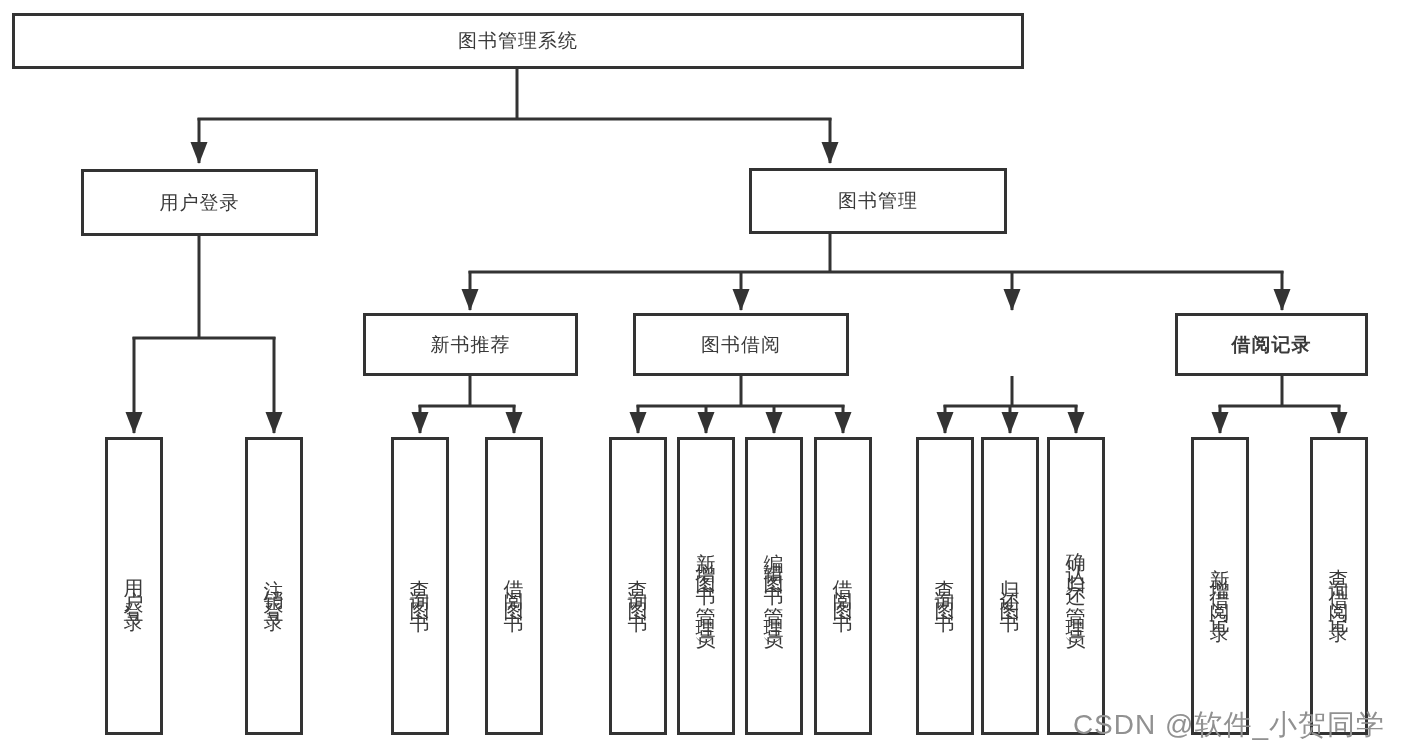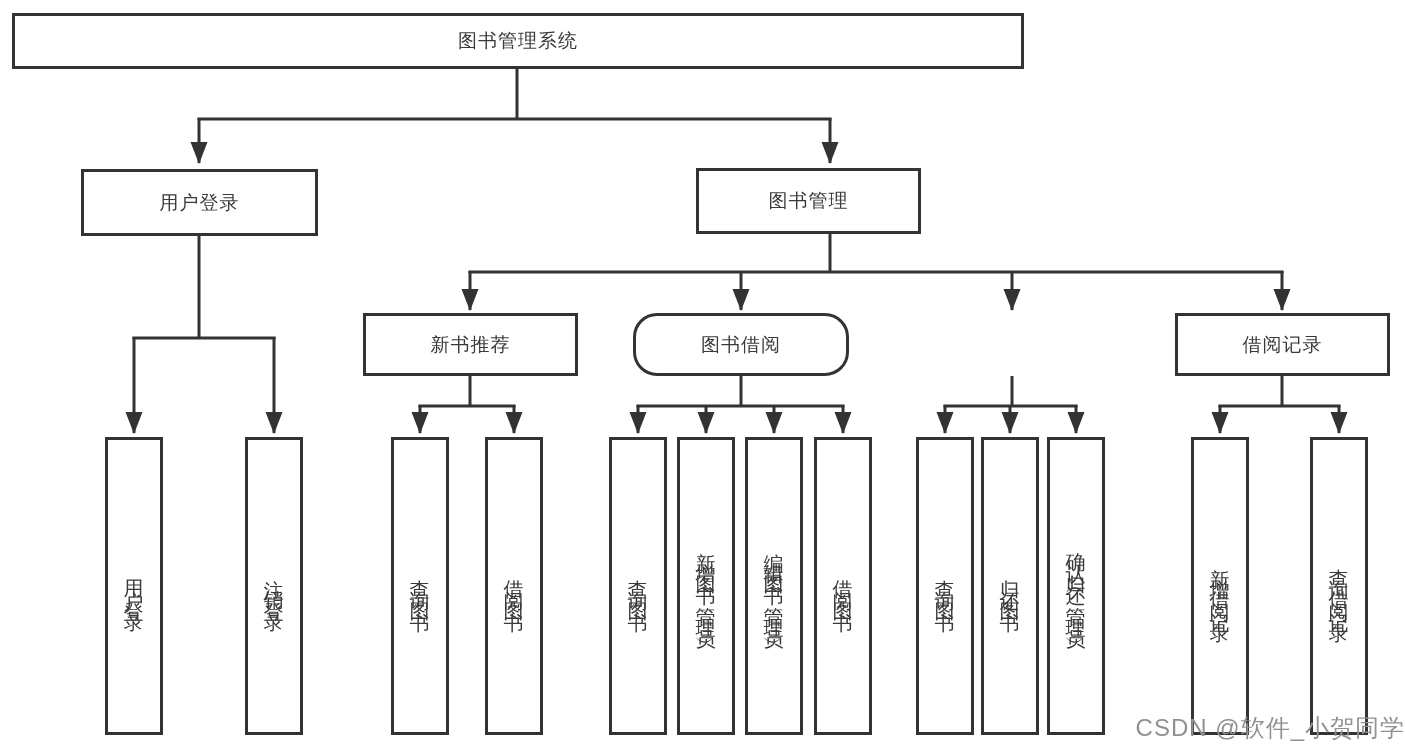--- a/index.html
+++ b/index.html
@@ -33,26 +33,26 @@
     justify-content: center;
   }
   .hlabel {
     color: var(--text);
     font-size: 19px;
     letter-spacing: 1px;
     white-space: nowrap;
   }
   .root-box   { left: 12px;  top: 13px;  width: 1012px; height: 56px; }
   .lvl2-a     { left: 81px;  top: 169px; width: 237px;  height: 67px; }
-  .lvl2-b     { left: 696px; top: 168px; width: 225px;  height: 66px; }
+  .lvl2-b     { left: 749px; top: 168px; width: 258px;  height: 66px; }
   .lvl3       { top: 313px; height: 63px; }
   .lvl3-a { left: 363px;  width: 215px; text-align: center; }
-  .lvl3-b { left: 633px;  width: 216px; border-radius: 24px; }
+  .lvl3-b { left: 633px;  width: 216px; }
   .lvl3-c { left: 904px;  width: 216px; }
-  .lvl3-d { left: 1175px; width: 215px; }
+  .lvl3-d { left: 1175px; width: 193px; font-weight: bold; }
 
   .vbox {
     position: absolute;
     top: 437px;
     width: 58px;
     height: 298px;
     border: 3px solid var(--line);
     background: var(--background);
     display: flex;
     align-items: center;
@@ -62,23 +62,23 @@
     writing-mode: vertical-rl;
     text-orientation: mixed;
     color: var(--text);
     font-size: 20px;
     letter-spacing: 11px;
     line-height: 1;
     white-space: nowrap;
   }
   .watermark {
     position: absolute;
-    right: 0;
+    right: 20px;
     bottom: 3px;
-    font-size: 24px;
+    font-size: 28px;
     letter-spacing: 1px;
     color: var(--watermark);
     z-index: 5;
     white-space: nowrap;
   }
 </style>
 </head>
 <body>
 
 <div class="canvas">

